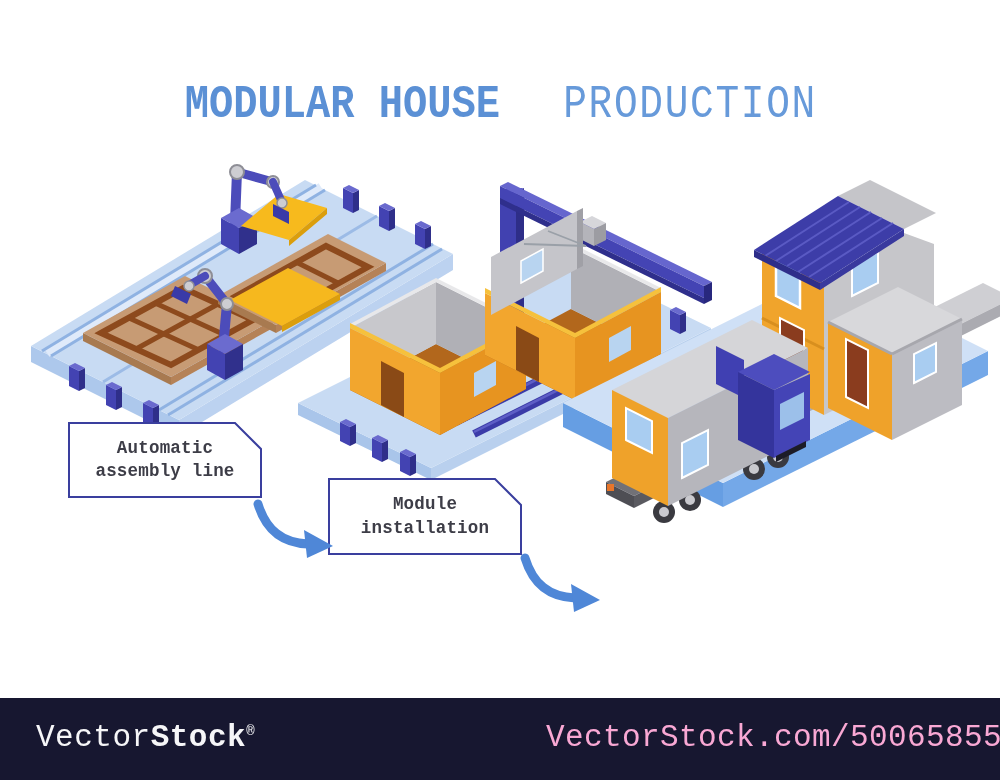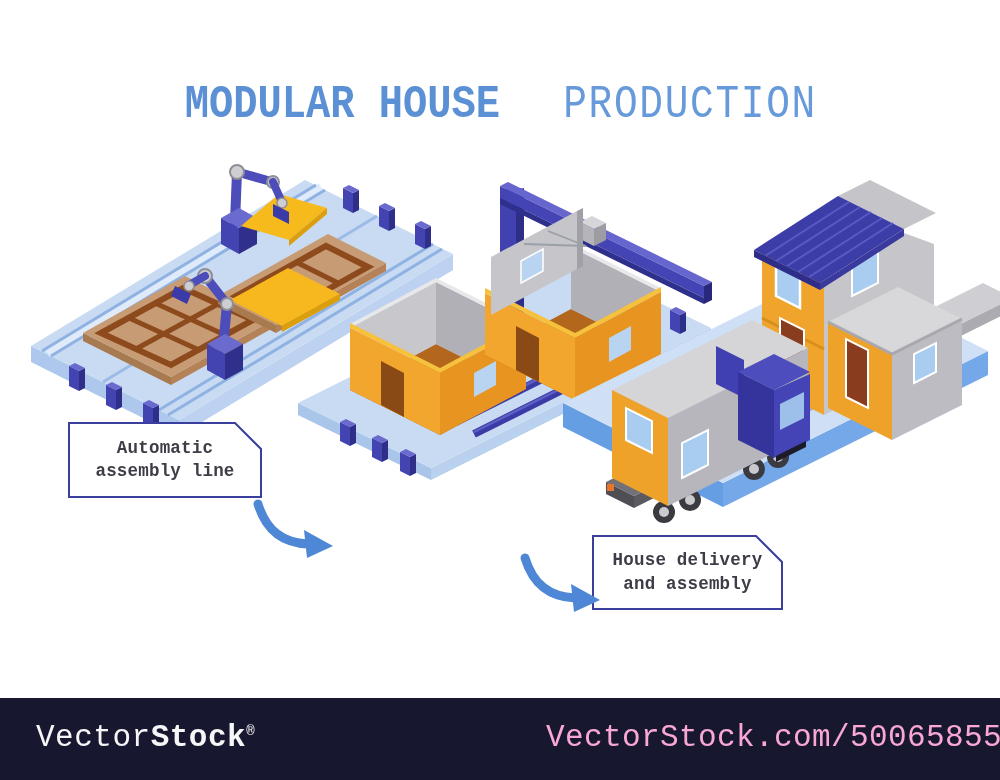--- a/index.html
+++ b/index.html
@@ -307,30 +307,30 @@
   <div class="step-box" style="left:68px;top:422px;width:194px;height:76px">
     <svg width="194" height="76" viewBox="0 0 194 76">
       <polygon points="1,1 167,1 193,27 193,75 1,75" fill="#ffffff" stroke="#3a3f9e" stroke-width="2"></polygon>
     </svg>
     <div class="step-text">
       <span>Automatic</span>
       <span>assembly line</span>
     </div>
   </div>
 
-
-  <div class="step-box" style="left:592px;top:535px;width:191px;height:75px">
-    <svg width="191" height="75" viewBox="0 0 191 75">
-      <polygon points="1,1 164,1 190,27 190,74 1,74" fill="#ffffff" stroke="#3a3f9e" stroke-width="2"></polygon>
+  <div class="step-box" style="left:328px;top:478px;width:194px;height:77px">
+    <svg width="194" height="77" viewBox="0 0 194 77">
+      <polygon points="1,1 167,1 193,27 193,76 1,76" fill="#ffffff" stroke="#3a3f9e" stroke-width="2"></polygon>
     </svg>
     <div class="step-text">
-      <span>House delivery</span>
-      <span>and assembly</span>
+      <span>Module</span>
+      <span>installation</span>
     </div>
   </div>
+
 
   <svg class="scene" style="left:248px;top:498px" width="90" height="66" viewBox="0 0 90 66">
     <path d="M10,6 C18,32 34,45 60,46" stroke="#4f87d7" stroke-width="9" fill="none" stroke-linecap="round"></path>
     <polygon points="85,48 56,32 59,60" fill="#4f87d7"></polygon>
   </svg>
   <svg class="scene" style="left:515px;top:552px" width="90" height="66" viewBox="0 0 90 66">
     <path d="M10,6 C18,32 34,45 60,46" stroke="#4f87d7" stroke-width="9" fill="none" stroke-linecap="round"></path>
     <polygon points="85,48 56,32 59,60" fill="#4f87d7"></polygon>
   </svg>
 

